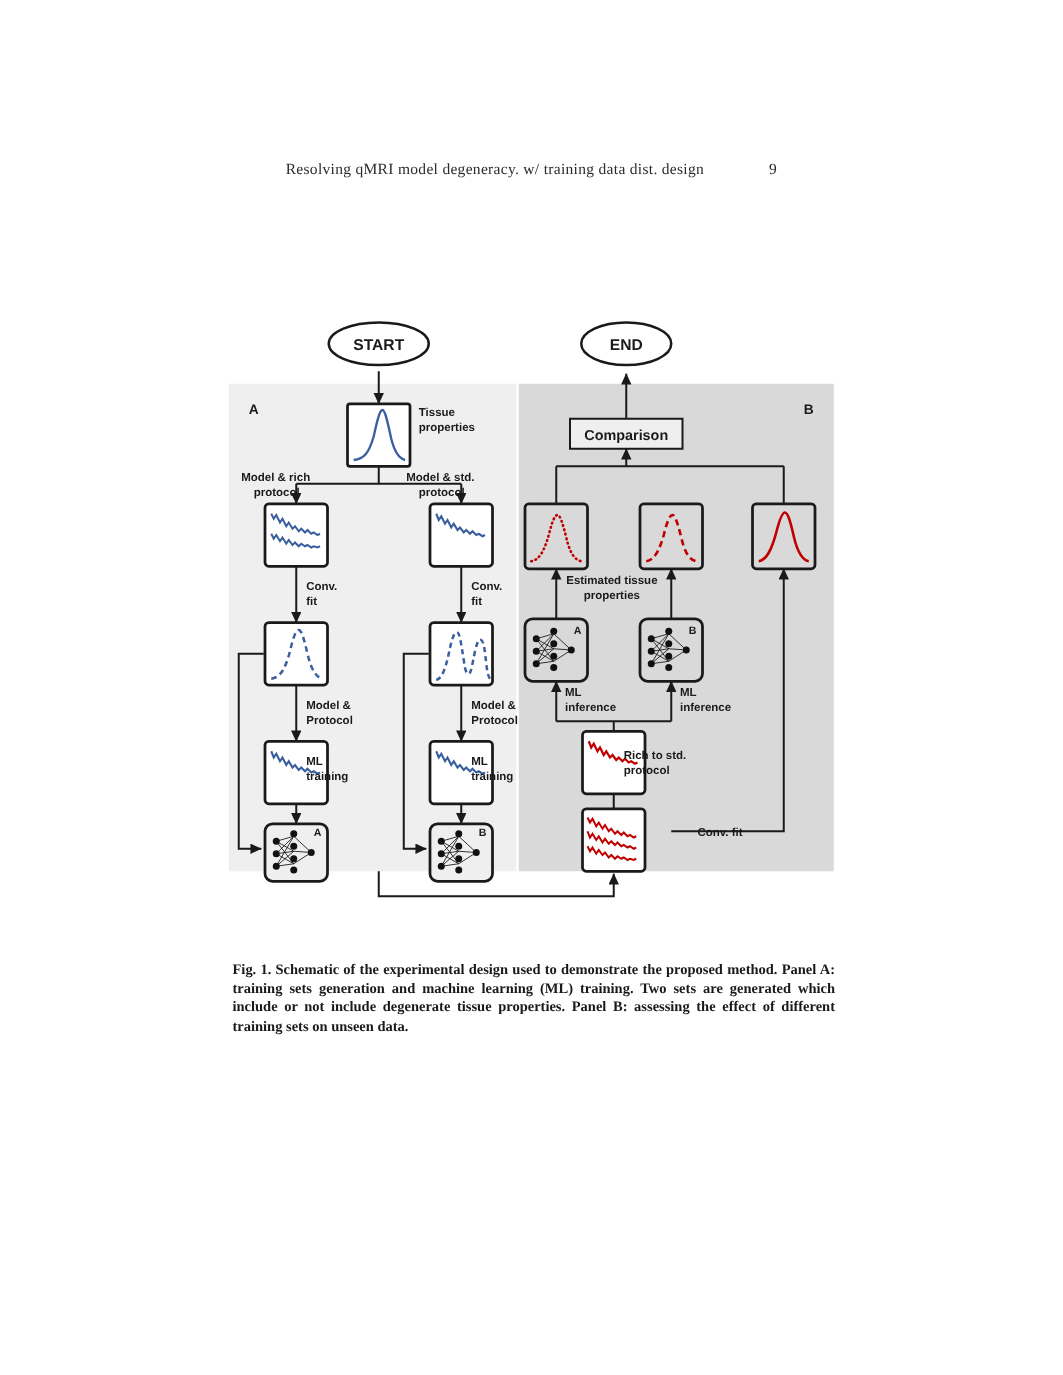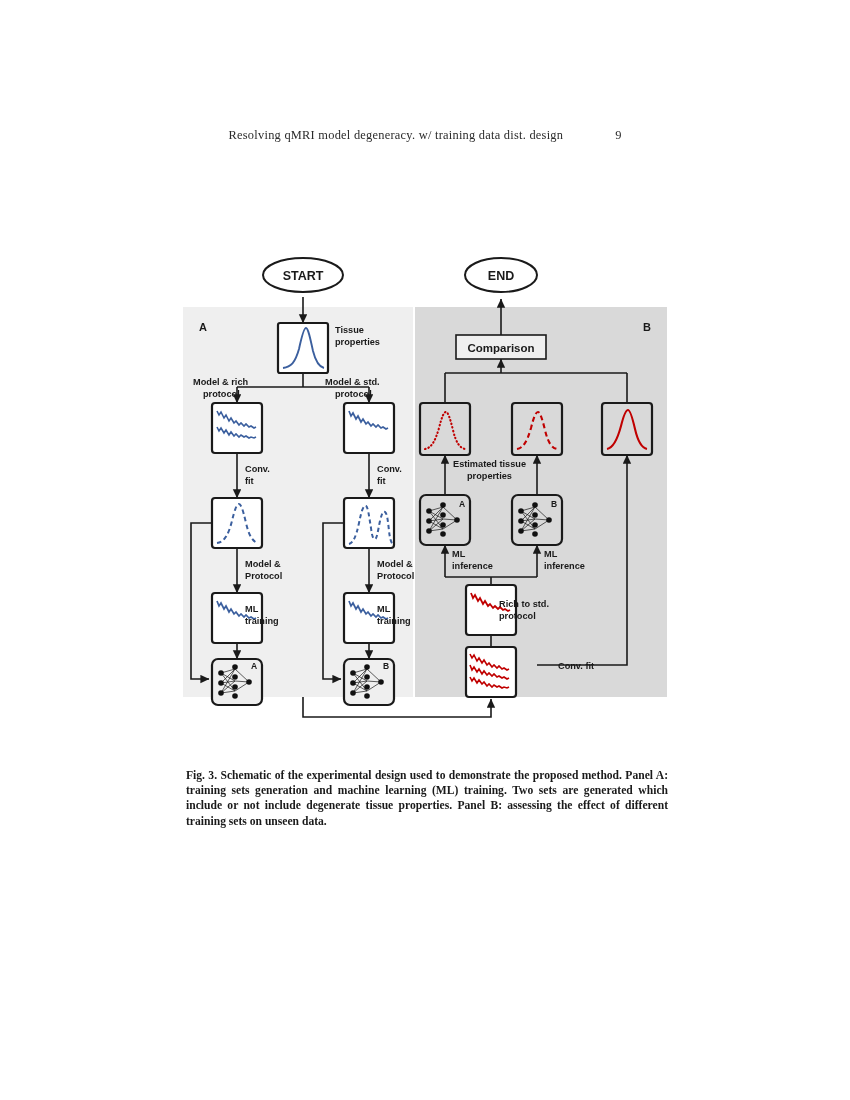--- a/index.html
+++ b/index.html
@@ -336,17 +336,17 @@
         <path d="M295,410 l2,5 l2,-3 l3,5 l2,-3 l3,5 l2,-3 l3,4 l2,-2 l3,3 l2,-2 l3,3 l2,-1 l3,2 l2,-1 l3,2 l2,-1" fill="none" stroke="#c00000" stroke-width="1.6"></path>
         <path d="M295,422 l2,4 l2,-3 l3,5 l2,-3 l3,4 l2,-2 l3,4 l2,-2 l3,3 l2,-2 l3,2 l2,-1 l3,2 l2,-1 l3,1 l2,-1" fill="none" stroke="#c00000" stroke-width="1.6"></path>
       </g>
 
       <text x="383" y="414" font-family="Liberation Sans, sans-serif" font-size="9.2" font-weight="bold" fill="#1a1a1a">Conv. fit</text>
 
     </svg>
   </div>
 
   <div class="caption">
-    <b>Fig. 3.</b>
+    <b>Fig. 1.</b>
     <span class="cap-text">Schematic of the experimental design used to demonstrate the proposed method. Panel A: training sets generation and machine learning (ML) training. Two sets are generated which include or not include degenerate tissue properties. Panel B: assessing the effect of different training sets on unseen data.</span>
   </div>
 
 </div>
 
 </body></html>

